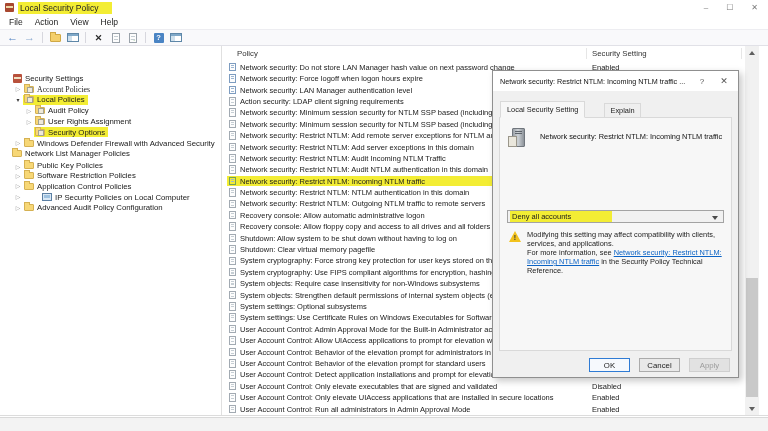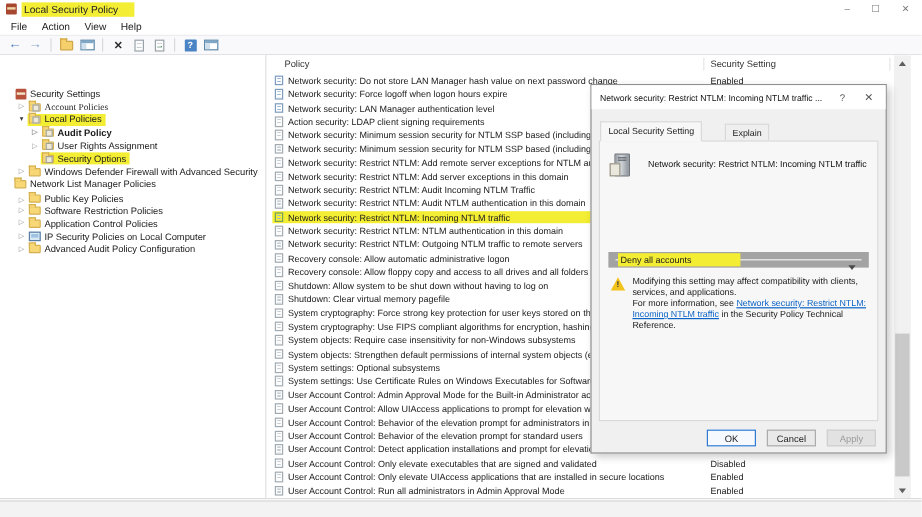--- a/index.html
+++ b/index.html
@@ -101,21 +101,21 @@
   #dlg-tabs{position:absolute;top:30px;left:7px;display:flex;align-items:flex-end}
   .tab{border:1px solid #d9d9d9;background:#efefef;font-size:7.4px;color:#222;padding:2px 5px;position:relative}
   .tab.active{background:#f7f7f7;padding:3px 6px;z-index:3;border-bottom-color:#f7f7f7}
   .tab.inactive{margin-left:19px;z-index:1}
   #dlg-page{position:absolute;left:6px;right:6px;top:46px;bottom:26px;background:#f7f7f7;border:1px solid #d9d9d9;z-index:2}
   .server{position:absolute;left:12px;top:10px;width:13px;height:19px;border:1px solid #70767d;border-radius:1px;
     background:linear-gradient(90deg,#9aa0a6,#cdd2d6 45%,#8d939a)}
   .server::before{content:"";position:absolute;top:2px;left:2px;right:2px;height:1px;background:#5d636a;box-shadow:0 2px 0 #5d636a}
   .server::after{content:"";position:absolute;left:-5px;bottom:-1px;width:7px;height:9px;background:#eae7dc;border:1px solid #9a968a}
   #dlg-policy-name{position:absolute;left:40px;top:14px;right:4px;font-size:7.4px;color:#111;white-space:nowrap;overflow:hidden}
-  .combo{position:absolute;left:7px;right:7px;top:92px;height:13px;background:#f1f1f1;border:6px solid #a3a3a3;
+  .combo{position:absolute;left:7px;right:7px;top:92px;height:13px;background:#f1f1f1;border:1px solid #a3a3a3;
     display:flex;align-items:center}
   .combo-value{margin-left:2px;font-size:7.5px;width:102px;padding:1px 2px}
   .combo-chevron{position:absolute;right:5px;top:5px;width:0;height:0;
     border-left:3px solid transparent;border-right:3px solid transparent;border-top:4px solid #4a4a4a}
   .warn{position:absolute;left:7px;top:112px;right:3px;display:flex}
   .warn-icon{position:relative;width:14px;height:12px;flex:none;margin:1px 5px 0 1px}
   .warn-icon::before{content:"";position:absolute;left:1px;top:0;width:0;height:0;
     border-left:6px solid transparent;border-right:6px solid transparent;border-bottom:11px solid #f2c21d}
   .warn-icon::after{content:"!";position:absolute;left:0;right:0;top:2.5px;text-align:center;
     font-size:7px;font-weight:bold;color:#333}
@@ -197,21 +197,21 @@
         <span>Account Policies</span>
       </span>
     </div>
     <div class="tree-item" style="padding-left: 13px;">
       <span class="tw down">▾</span>
       <span class="tree-wrap hl">
         <span class="tico folder lock"></span>
         <span>Local Policies</span>
       </span>
     </div>
-    <div class="tree-item" style="padding-left: 24px; font-weight: bold;">
+    <div class="tree-item" style="padding-left: 24px;">
       <span class="tw">▷</span>
       <span class="tree-wrap">
         <span class="tico folder lock"></span>
         <span>Audit Policy</span>
       </span>
     </div>
     <div class="tree-item" style="padding-left: 24px;">
       <span class="tw">▷</span>
       <span class="tree-wrap">
         <span class="tico folder lock"></span>
@@ -253,21 +253,21 @@
         <span>Software Restriction Policies</span>
       </span>
     </div>
     <div class="tree-item" style="padding-left: 13px;">
       <span class="tw">▷</span>
       <span class="tree-wrap">
         <span class="tico folder"></span>
         <span>Application Control Policies</span>
       </span>
     </div>
-    <div class="tree-item" style="padding-left: 13px;">
+    <div class="tree-item" style="padding-left: 13px; gap: 18px;">
       <span class="tw">▷</span>
       <span class="tree-wrap">
         <span class="tico compi"></span>
         <span>IP Security Policies on Local Computer</span>
       </span>
     </div>
     <div class="tree-item" style="padding-left: 13px;">
       <span class="tw">▷</span>
       <span class="tree-wrap">
         <span class="tico folder"></span>

